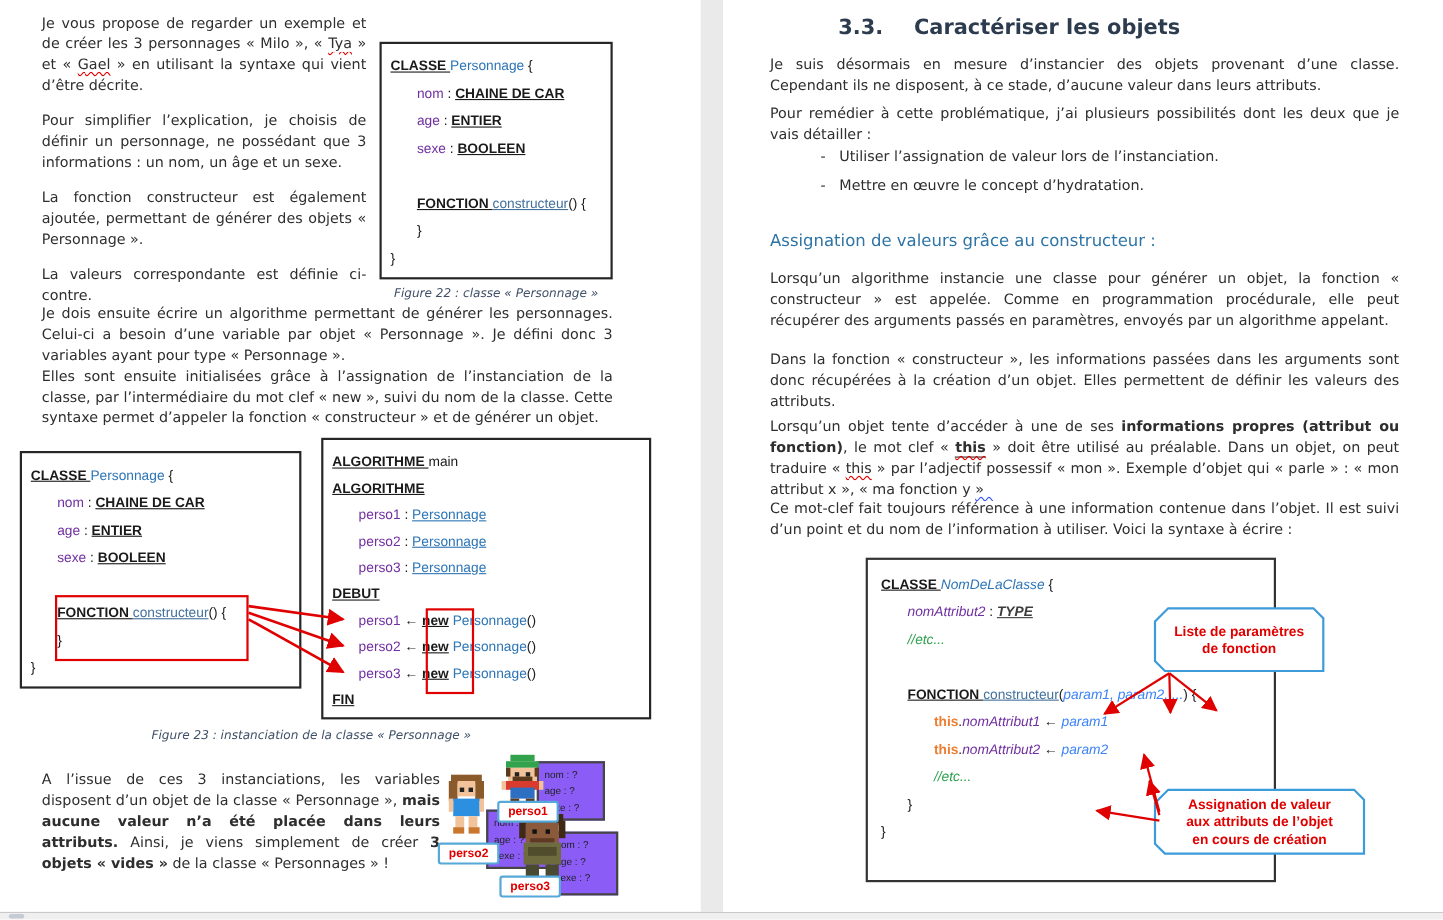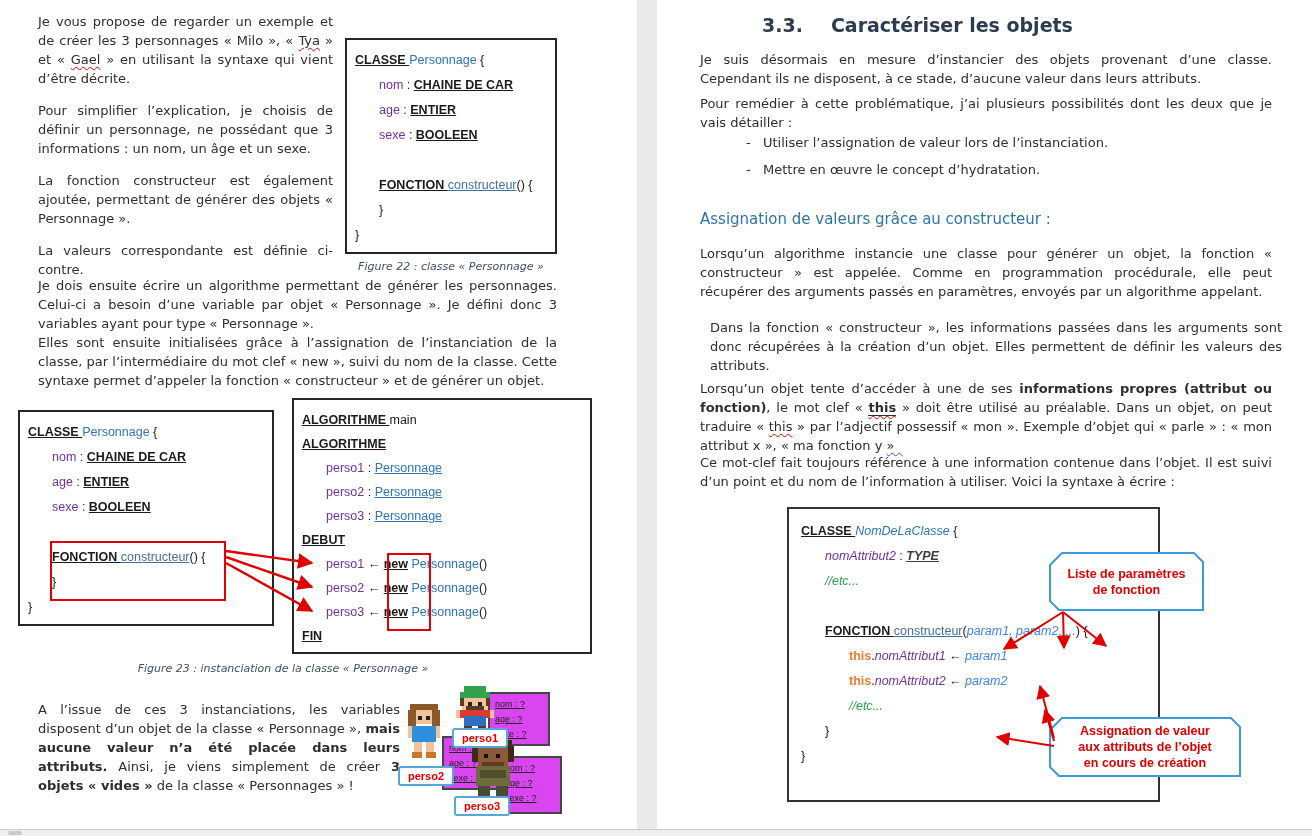--- a/index.html
+++ b/index.html
@@ -57,23 +57,23 @@
 
   
   .callout-text{
     position:absolute;display:flex;align-items:center;justify-content:center;text-align:center;
     font-family:"Liberation Sans",sans-serif;font-size:12.5px;line-height:16px;font-weight:bold;
     color:#E00000;white-space:pre-line;z-index:6;
   }
 
   
   .obj-card{
-    position:absolute;background:#d946ef;border:2px solid #454545;box-sizing:border-box;
+    position:absolute;background:#8b5cf6;border:2px solid #454545;box-sizing:border-box;
     font-family:"Liberation Sans",sans-serif;font-size:9px;line-height:15px;color:#222;
-    padding:3px 5px;z-index:1;text-decoration:underline;
+    padding:3px 5px;z-index:1;
   }
   .perso-label{
     position:absolute;background:#fff;border:2px solid #56A8D8;border-radius:3px;box-sizing:border-box;
     font-family:"Liberation Sans",sans-serif;font-size:11px;font-weight:bold;color:#E00000;
     display:flex;align-items:center;justify-content:center;z-index:3;
   }
   .char{position:absolute;z-index:2;}
   svg{display:block;}
 </style>
 </head>
@@ -240,21 +240,21 @@
     <span>Utiliser l’assignation de valeur lors de l’instanciation.</span>
   </div>
   <div class="abs body-text bullet" style="left:43px;top:160px;width:526px;">
     <span class="dash">-</span>
     <span>Mettre en œuvre le concept d’hydratation.</span>
   </div>
 
   <div class="abs h3" style="left:43px;top:210px;width:572px;">Assignation de valeurs grâce au constructeur :</div>
 
   <div class="abs body-text" style="left:43px;top:244px;width:572px;">Lorsqu’un algorithme instancie une classe pour générer un objet, la fonction « constructeur » est appelée. Comme en programmation procédurale, elle peut récupérer des arguments passés en paramètres, envoyés par un algorithme appelant.</div>
-  <div class="abs body-text" style="left:43px;top:318px;width:572px;margin-left:10px;">Dans la fonction « constructeur », les informations passées dans les arguments sont donc récupérées à la création d’un objet. Elles permettent de définir les valeurs des attributs.</div>
+  <div class="abs body-text" style="left:43px;top:318px;width:572px;">Dans la fonction « constructeur », les informations passées dans les arguments sont donc récupérées à la création d’un objet. Elles permettent de définir les valeurs des attributs.</div>
   <div class="abs body-text" style="left:43px;top:379px;width:572px;"><span>Lorsqu’un objet tente d’accéder à une de ses </span><span class="t-b">informations propres (attribut ou fonction)</span><span>, le mot clef « </span><span class="t-this">this</span><span> » doit être utilisé au préalable. Dans un objet, on peut traduire « </span><span class="t-sp">this</span><span> » par l’adjectif possessif « mon ». Exemple d’objet qui « parle » : « mon attribut x », « ma fonction y </span><span class="t-spb">»&nbsp;&nbsp;</span></div>
   <div class="abs body-text" style="left:43px;top:453px;width:572px;">Ce mot-clef fait toujours référence à une information contenue dans l’objet. Il est suivi d’un point et du nom de l’information à utiliser. Voici la syntaxe à écrire :</div>
 
   <div class="codebox fig24box abs" style="left:130px;top:507px;width:373px;height:295px;">
       <div class="cl" style="padding-left: 0px;"><span class="c-kw">CLASSE </span><span class="c-cls c-it">NomDeLaClasse </span><span class="c-blk">{</span></div>
       <div class="cl" style="padding-left: 24px;"><span class="c-attr c-it">nomAttribut2</span><span class="c-blk"> : </span><span class="c-typ">TYPE</span></div>
       <div class="cl" style="padding-left: 24px;"><span class="c-grn c-it">//etc...</span></div>
       <div class="cl" style="padding-left: 0px;">&nbsp;</div>
       <div class="cl" style="padding-left: 24px;"><span class="c-kw">FONCTION </span><span class="c-ctor">constructeur</span><span class="c-blk">(</span><span class="c-red">param1, param2, ...</span><span class="c-blk">) {</span></div>
       <div class="cl" style="padding-left: 48px;"><span class="c-ths">this</span><span class="c-blk">.</span><span class="c-attr c-it">nomAttribut1 </span><span class="c-blk">← </span><span class="c-red">param1</span></div>

